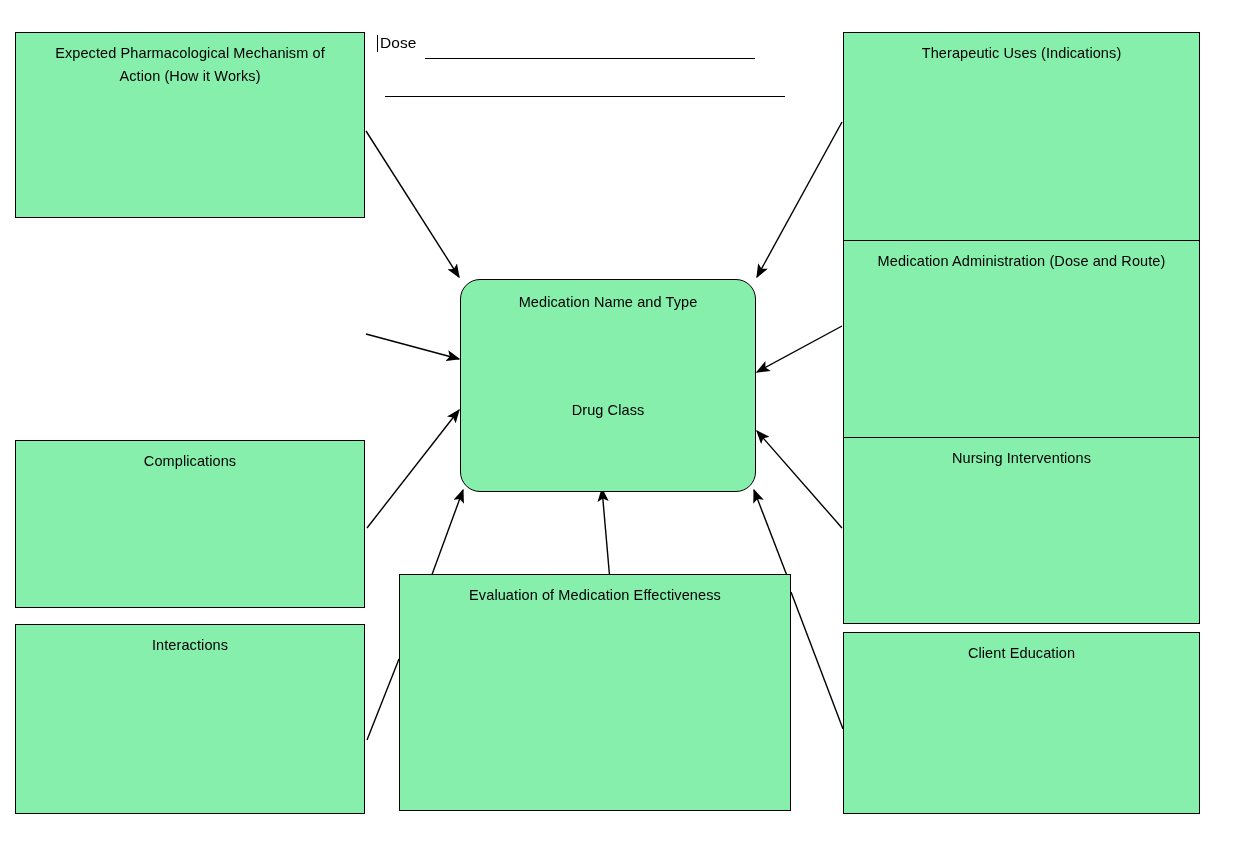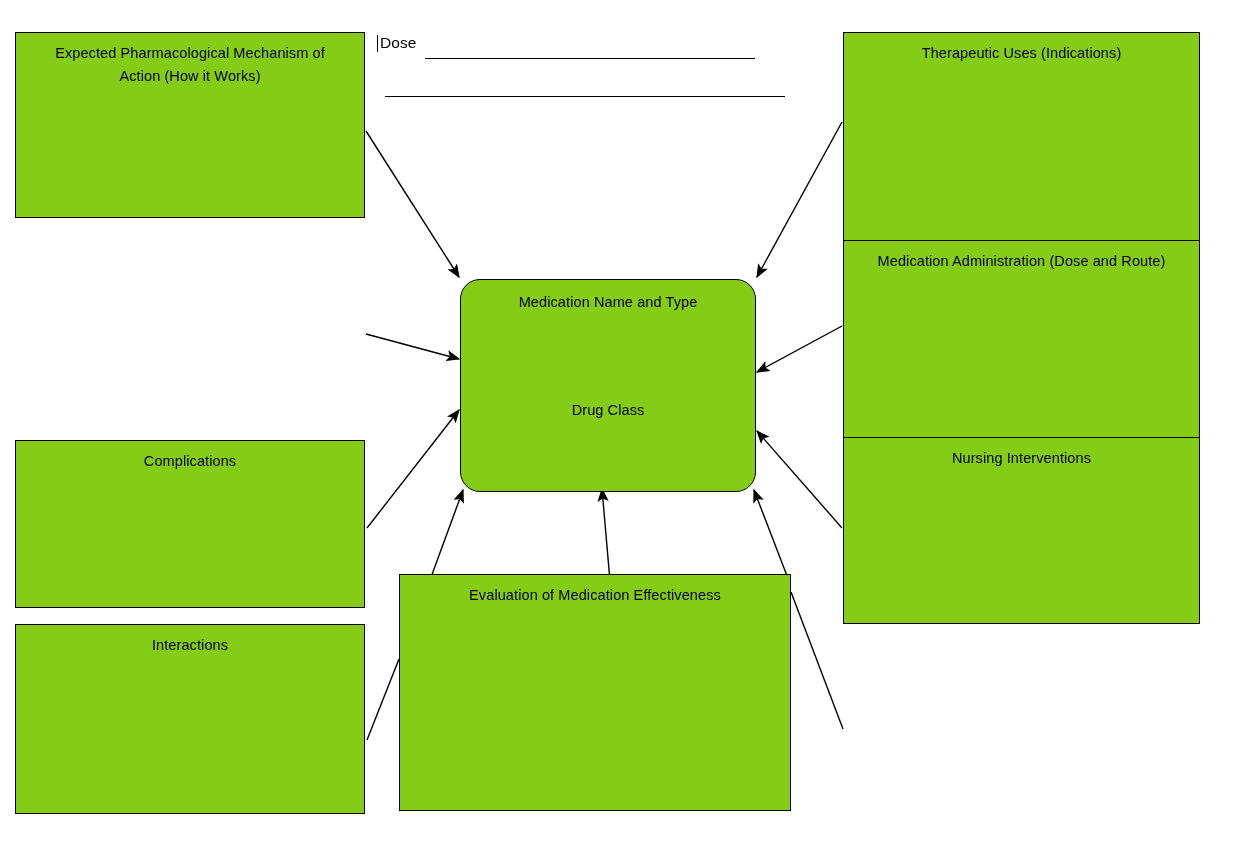--- a/index.html
+++ b/index.html
@@ -24,21 +24,21 @@
     left: 0;
     top: 0;
     width: 1238px;
     height: 854px;
     pointer-events: none;
   }
   .node {
     position: absolute;
     box-sizing: border-box;
     border: 1px solid #000000;
-    background: #84cc16;
+    background: #86efac;
     text-align: center;
     z-index: 2;
   }
   .node-label {
     display: block;
     font-size: 14.5px;
     line-height: 1.58;
     padding: 9px 26px 0 26px;
     letter-spacing: 0.1px;
   }
@@ -144,20 +144,23 @@
   </div>
 
   <div class="node" style="left:843px; top:240px; width:357px; height:218px;">
     <span class="node-label">Medication Administration (Dose and Route)</span>
   </div>
 
   <div class="node" style="left:843px; top:437px; width:357px; height:187px;">
     <span class="node-label">Nursing Interventions</span>
   </div>
 
+  <div class="node" style="left:843px; top:632px; width:357px; height:182px;">
+    <span class="node-label">Client Education</span>
+  </div>
 
   <div class="node center-node" style="left:460px; top:279px; width:296px; height:213px;border-radius:20px;">
     <span class="node-label">Medication Name and Type</span>
     <span class="center-sub">Drug Class</span>
   </div>
 
   <div class="node" style="left:399px; top:574px; width:392px; height:237px;">
     <span class="node-label">Evaluation of Medication Effectiveness</span>
   </div>
 

